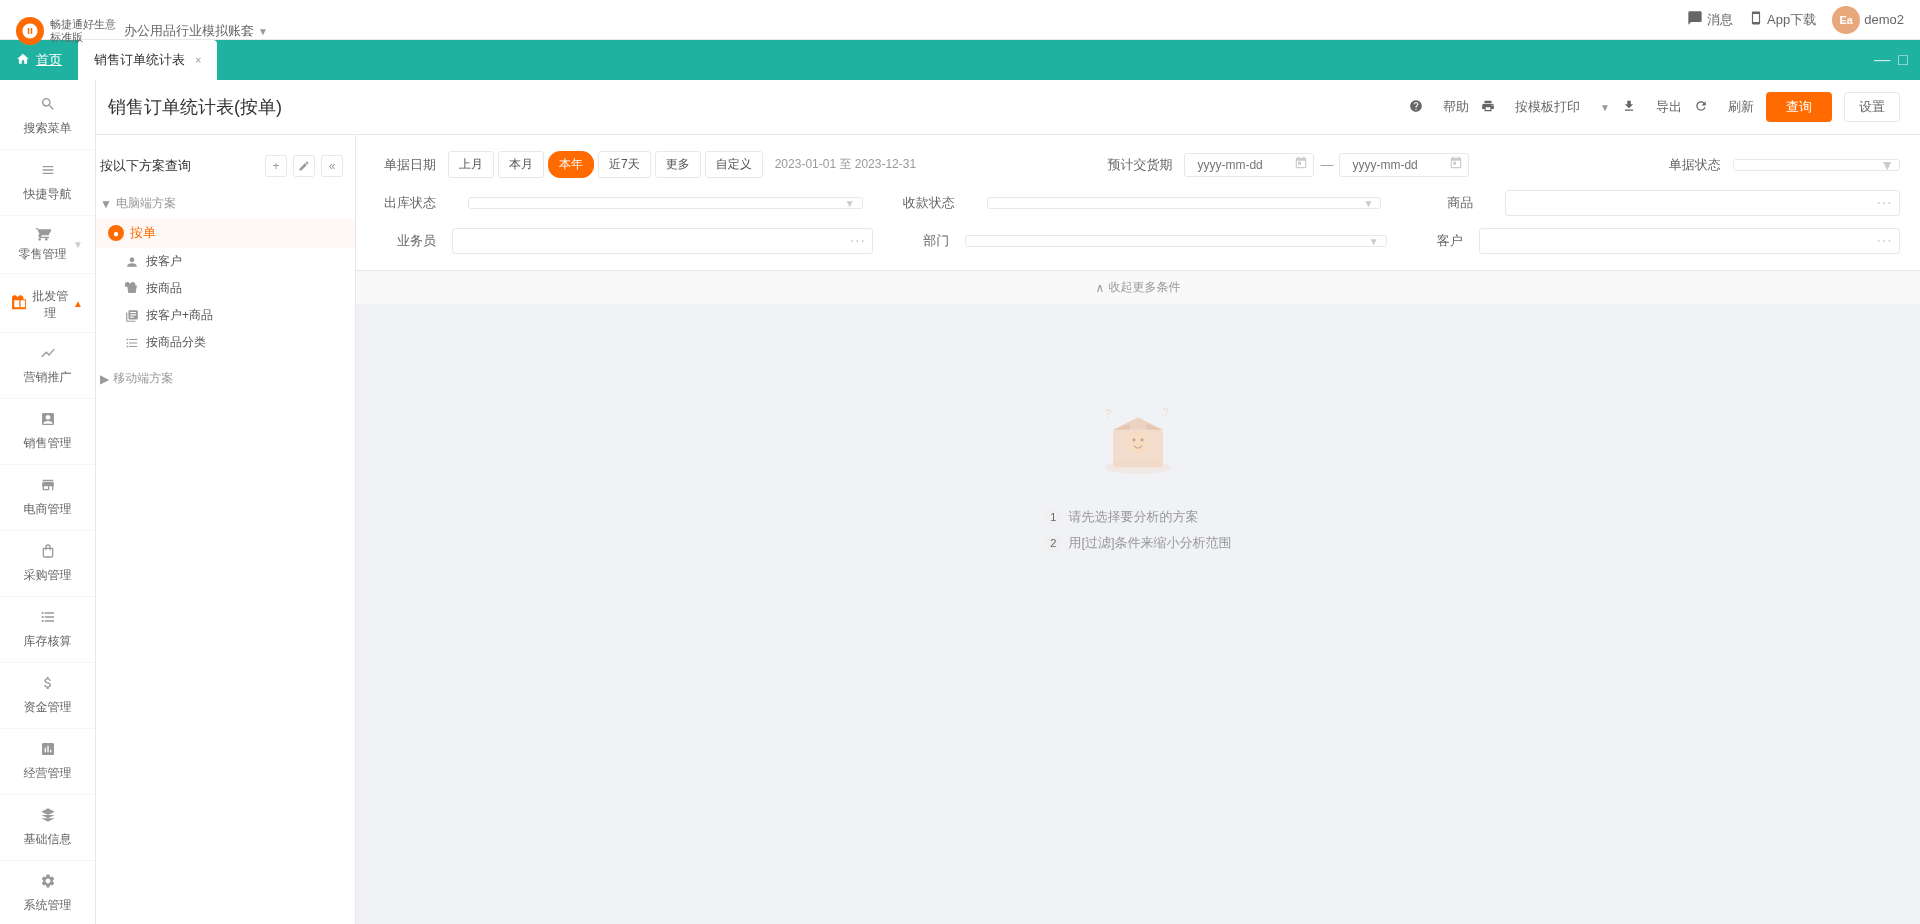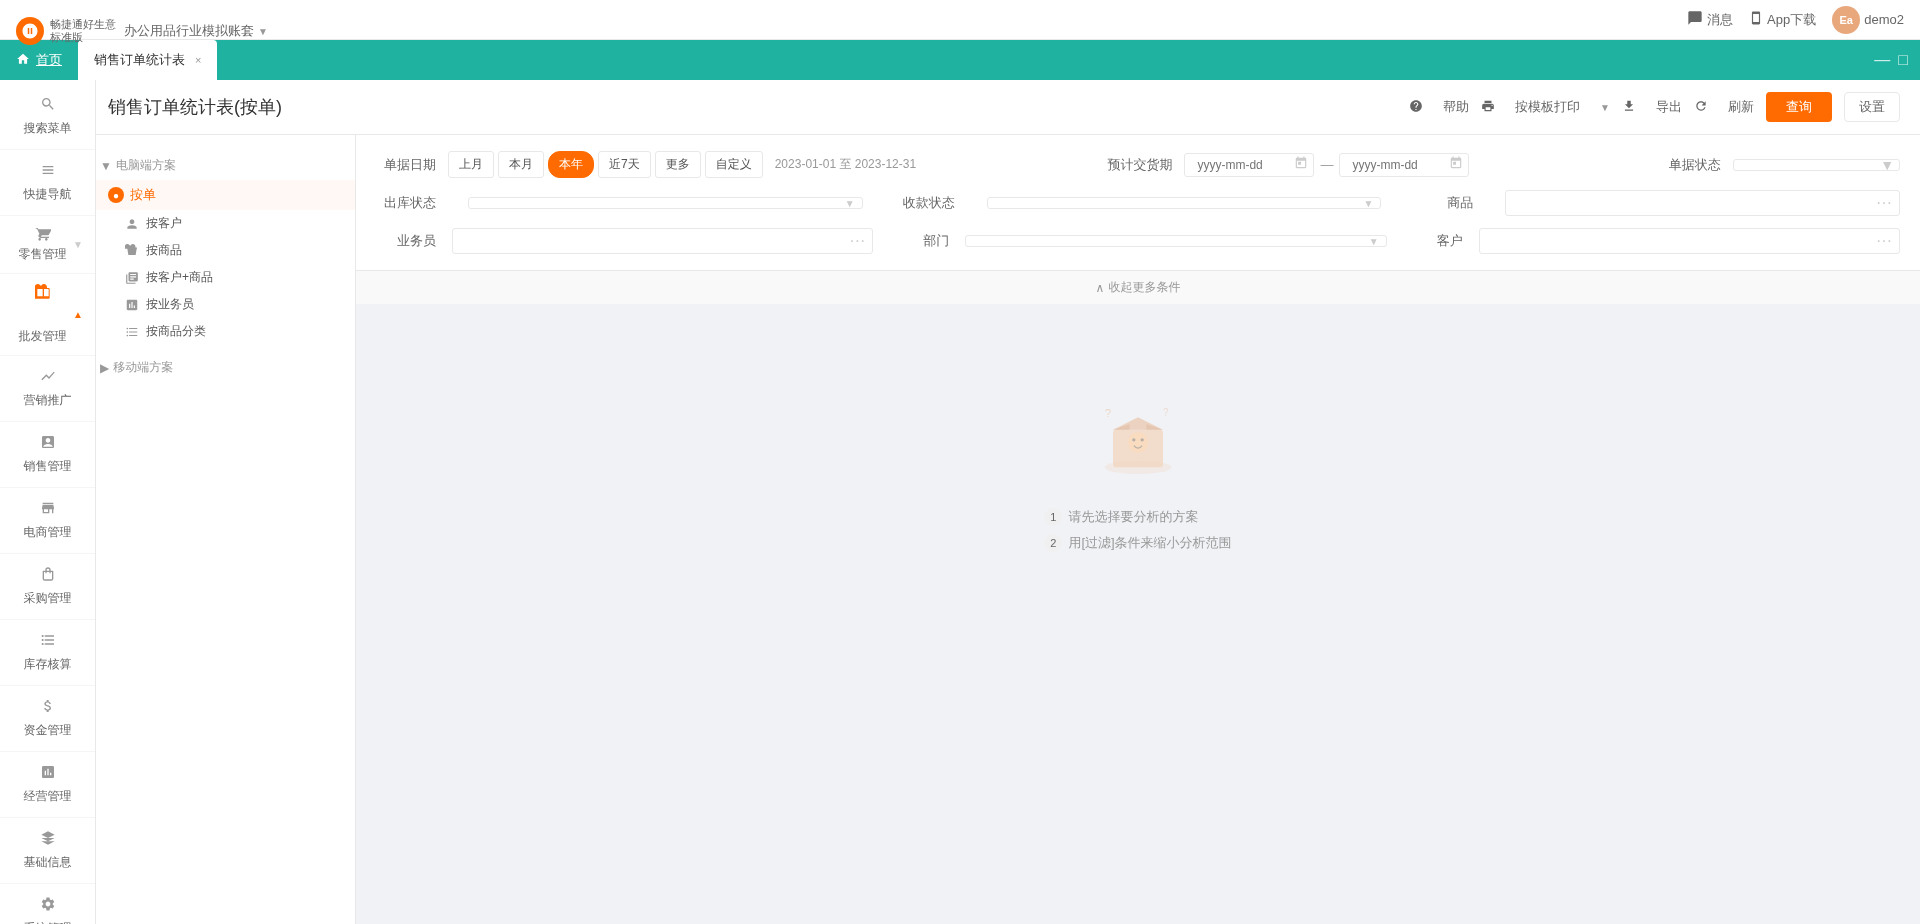--- a/index.html
+++ b/index.html
@@ -183,21 +183,21 @@
       <div class="sidebar-item" style="display:flex;align-items:center;justify-content:space-between;padding:10px 12px;">
         <div style="display:flex;flex-direction:column;align-items:center;flex:1;">
           <svg width="16" height="16" viewBox="0 0 24 24" fill="#999">
               <path d="M7 18c-1.1 0-1.99.9-1.99 2S5.9 22 7 22s2-.9 2-2-.9-2-2-2zM1 2v2h2l3.6 7.59-1.35 2.45c-.16.28-.25.61-.25.96C5 16.1 6.9 18 9 18h12v-2H9.42c-.14 0-.25-.11-.25-.25l.03-.12.9-1.63H19c.75 0 1.41-.41 1.75-1.03l3.58-6.49A1 1 0 0 0 23.45 5H5.21l-.94-2H1zm16 16c-1.1 0-1.99.9-1.99 2s.89 2 1.99 2 2-.9 2-2-.9-2-2-2z"></path>
             </svg>
           <div class="item-label">零售管理</div>
         </div>
         <span style="color:#ccc;font-size:10px;">▼</span>
       </div>
       <div class="sidebar-item" style="display:flex;align-items:center;justify-content:space-between;padding:10px 12px;">
-        <div style="display:flex;flex-direction:column;align-items:center;flex:1;gap:24px;">
+        <div style="display:flex;flex-direction:row;align-items:center;flex:1;">
           <svg width="16" height="16" viewBox="0 0 24 24" fill="#ff6b00">
               <path d="M20 6h-2.18c.07-.44.18-.88.18-1.33C18 2.1 15.9 0 13.33 0c-1.33 0-2.5.58-3.33 1.5L9 3 7.5 1.5C6.67.58 5.5 0 4.17 0 1.6 0-.5 2.1-.5 4.67c0 .45.11.89.18 1.33H-.5C-1.33 6-2 6.67-2 7.5v13C-2 21.33-1.33 22-.5 22h21C21.33 22 22 21.33 22 20.5v-13C22 6.67 21.33 6 20 6zm-8.5 12.5H3.5v-11h8v11zm9 0h-7v-11h7v11z"></path>
             </svg>
           <div class="item-label">批发管理</div>
         </div>
         <span style="color:#ff6b00;font-size:10px;">▲</span>
       </div>
       <div class="sidebar-item">
         <div class="item-icon">
           <svg width="16" height="16" viewBox="0 0 24 24" fill="#999">
@@ -314,20 +314,32 @@
             <span>刷新</span>
           </div>
           <button class="btn-query">查询</button>
           <button class="btn-settings">设置</button>
         </div>
       </div>
 
       <div class="page-body">
 
         <div class="left-panel">
+          <div class="left-panel-header">
+            <span class="left-panel-title">按以下方案查询</span>
+            <div class="left-panel-actions">
+              <div class="action-btn">+</div>
+              <div class="action-btn">
+                <svg width="12" height="12" viewBox="0 0 24 24" fill="#999">
+                    <path d="M3 17.25V21h3.75L17.81 9.94l-3.75-3.75L3 17.25zM20.71 7.04c.39-.39.39-1.02 0-1.41l-2.34-2.34c-.39-.39-1.02-.39-1.41 0l-1.83 1.83 3.75 3.75 1.83-1.83z"></path>
+                  </svg>
+              </div>
+              <div class="action-btn">«</div>
+            </div>
+          </div>
 
           <div class="tree-section">
             <div class="tree-section-title">
               <span>▼</span>
               <span>电脑端方案</span>
             </div>
 
             <div class="tree-item active">
               <div class="tree-icon">●</div>
               <span>按单</span>
@@ -349,28 +361,20 @@
               </div>
               <span>按商品</span>
             </div>
             <div class="tree-child">
               <div class="child-icon">
                 <svg width="14" height="14" viewBox="0 0 24 24" fill="#999">
                     <path d="M4 6H2v14c0 1.1.9 2 2 2h14v-2H4V6zm16-4H8c-1.1 0-2 .9-2 2v12c0 1.1.9 2 2 2h12c1.1 0 2-.9 2-2V4c0-1.1-.9-2-2-2zm-1 9H9V9h10v2zm-4 4H9v-2h6v2zm4-8H9V5h10v2z"></path>
                   </svg>
               </div>
               <span>按客户+商品</span>
-            </div>
-            <div class="tree-child">
-              <div class="child-icon">
-                <svg width="14" height="14" viewBox="0 0 24 24" fill="#999">
-                    <path d="M19 3H5c-1.1 0-2 .9-2 2v14c0 1.1.9 2 2 2h14c1.1 0 2-.9 2-2V5c0-1.1-.9-2-2-2zM9 17H7v-7h2v7zm4 0h-2V7h2v10zm4 0h-2v-4h2v4z"></path>
-                  </svg>
-              </div>
-              <span>按业务员</span>
             </div>
             <div class="tree-child">
               <div class="child-icon">
                 <svg width="14" height="14" viewBox="0 0 24 24" fill="#999">
                     <path d="M4 10.5c-.83 0-1.5.67-1.5 1.5s.67 1.5 1.5 1.5 1.5-.67 1.5-1.5-.67-1.5-1.5-1.5zm0-6c-.83 0-1.5.67-1.5 1.5S3.17 7.5 4 7.5 5.5 6.83 5.5 6 4.83 4.5 4 4.5zm0 12c-.83 0-1.5.68-1.5 1.5s.68 1.5 1.5 1.5 1.5-.68 1.5-1.5-.67-1.5-1.5-1.5zM7 19h14v-2H7v2zm0-6h14v-2H7v2zm0-8v2h14V5H7z"></path>
                   </svg>
               </div>
               <span>按商品分类</span>
             </div>
           </div>

